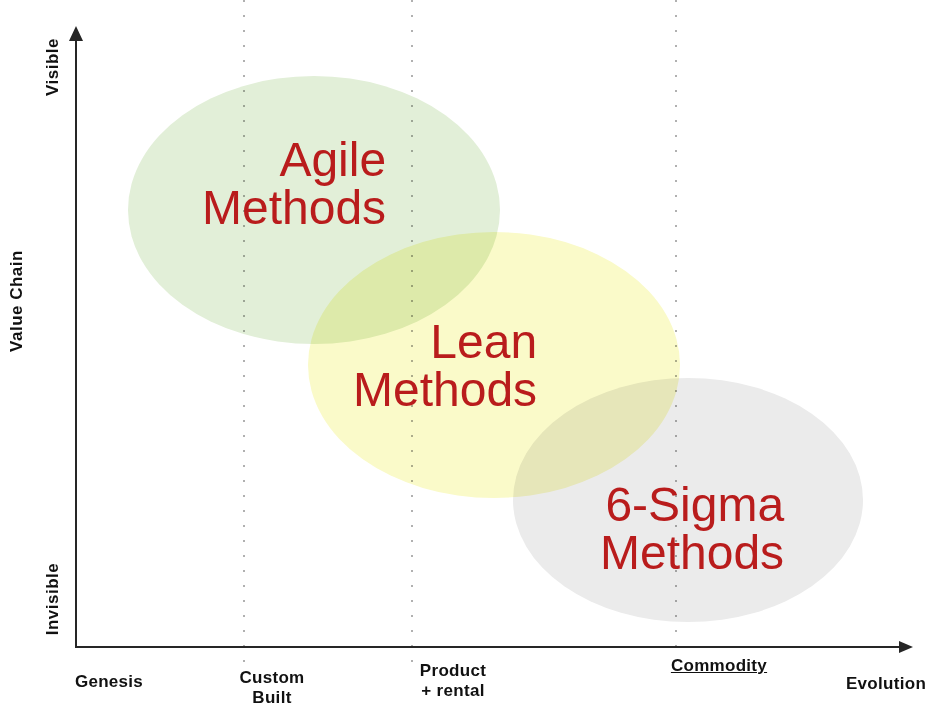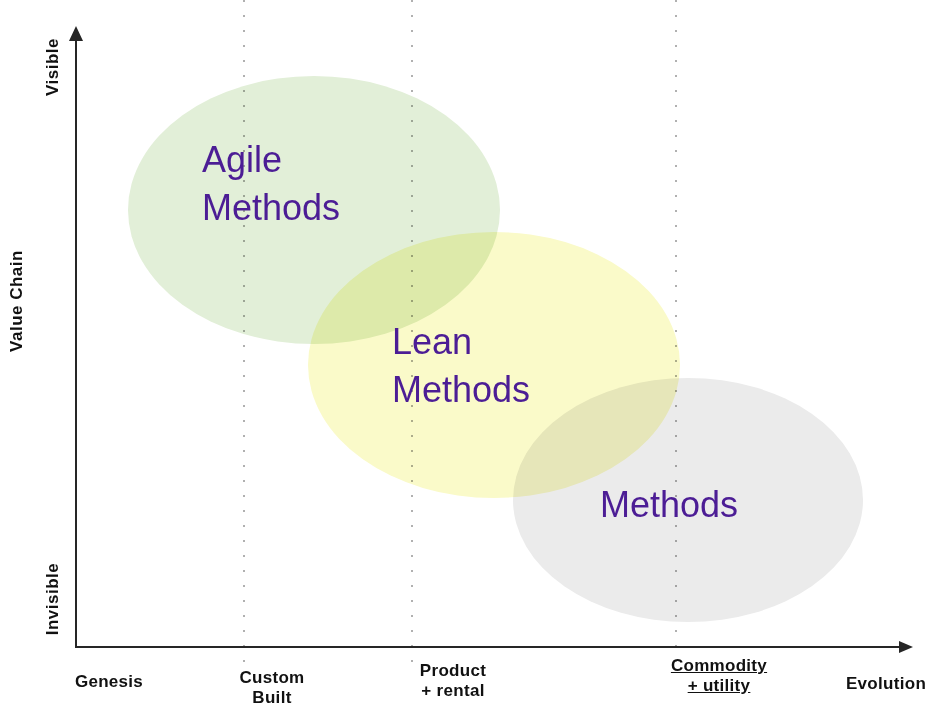--- a/index.html
+++ b/index.html
@@ -14,24 +14,24 @@
   }
   .vline1{left:243px;}
   .vline2{left:411px;}
   .vline3{left:675px;}
   
   .bubble{position:absolute;border-radius:50%;mix-blend-mode:multiply;}
   .bubble-agile{left:128px;top:76px;width:372px;height:268px;}
   .bubble-lean{left:308px;top:232px;width:372px;height:266px;}
   .bubble-sigma{left:513px;top:378px;width:350px;height:244px;}
   
-  .bubble-label{position:absolute;font-size:36px;line-height:48px;color:#4c1d95;white-space:nowrap;}
+  .bubble-label{position:absolute;font-size:48px;line-height:48px;color:#b91c1c;white-space:nowrap;text-align:right;}
   .bubble-label span{display:block;}
   .label-agile{left:202px;top:136px;}
-  .label-lean{left:392px;top:318px;}
+  .label-lean{left:353px;top:318px;}
   .label-sigma{left:600px;top:481px;}
   
   .yaxis-line{position:absolute;left:75px;top:40px;width:2px;height:607px;background:#262626;}
   .xaxis-line{position:absolute;left:75px;top:646px;width:824px;height:2px;background:#262626;}
   .arrow-up{
     position:absolute;left:69px;top:26px;width:0;height:0;
     border-left:7px solid transparent;border-right:7px solid transparent;
     border-bottom:15px solid #262626;
   }
   .arrow-right{
@@ -75,20 +75,21 @@
 
   <div class="bubble-label label-agile">
     <span>Agile</span>
     <span>Methods</span>
   </div>
   <div class="bubble-label label-lean">
     <span>Lean</span>
     <span>Methods</span>
   </div>
   <div class="bubble-label label-sigma">
+    <span>6-Sigma</span>
     <span>Methods</span>
   </div>
 
   <div class="yaxis-line"></div>
   <div class="arrow-up"></div>
   <div class="xaxis-line"></div>
   <div class="arrow-right"></div>
 
   <div class="rot lab-visible">Visible</div>
   <div class="rot lab-valuechain">Value Chain</div>
@@ -100,17 +101,16 @@
   <div class="stage stage-product">
     <span>Product</span>
     <span>+ rental</span>
   </div>
   <div class="stage stage-custom">
     <span>Custom</span>
     <span>Built</span>
   </div>
   <div class="stage stage-commodity">
     <span>Commodity</span>
-    <span>+ utility</span>
   </div>
   <div class="stage stage-evolution">Evolution</div>
 
 </div>
 
 </body></html>

